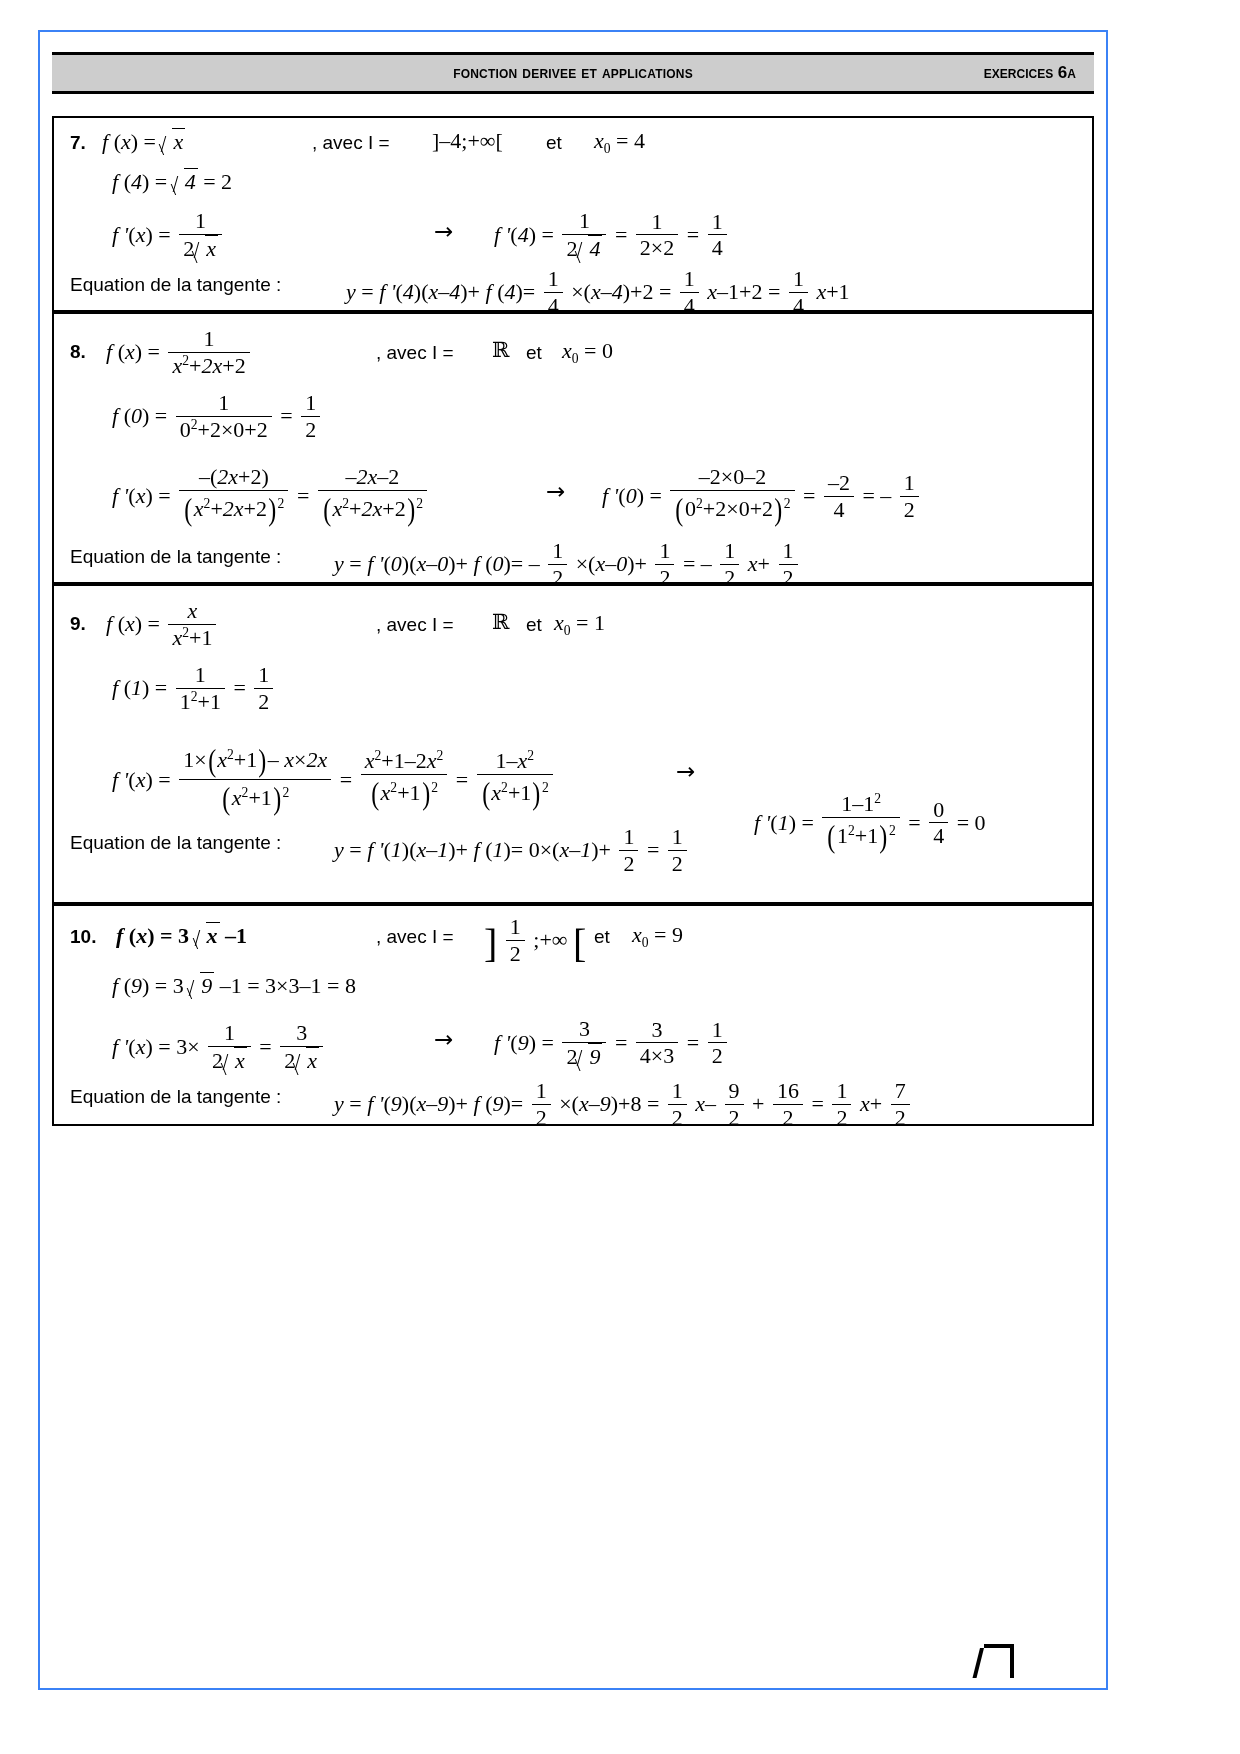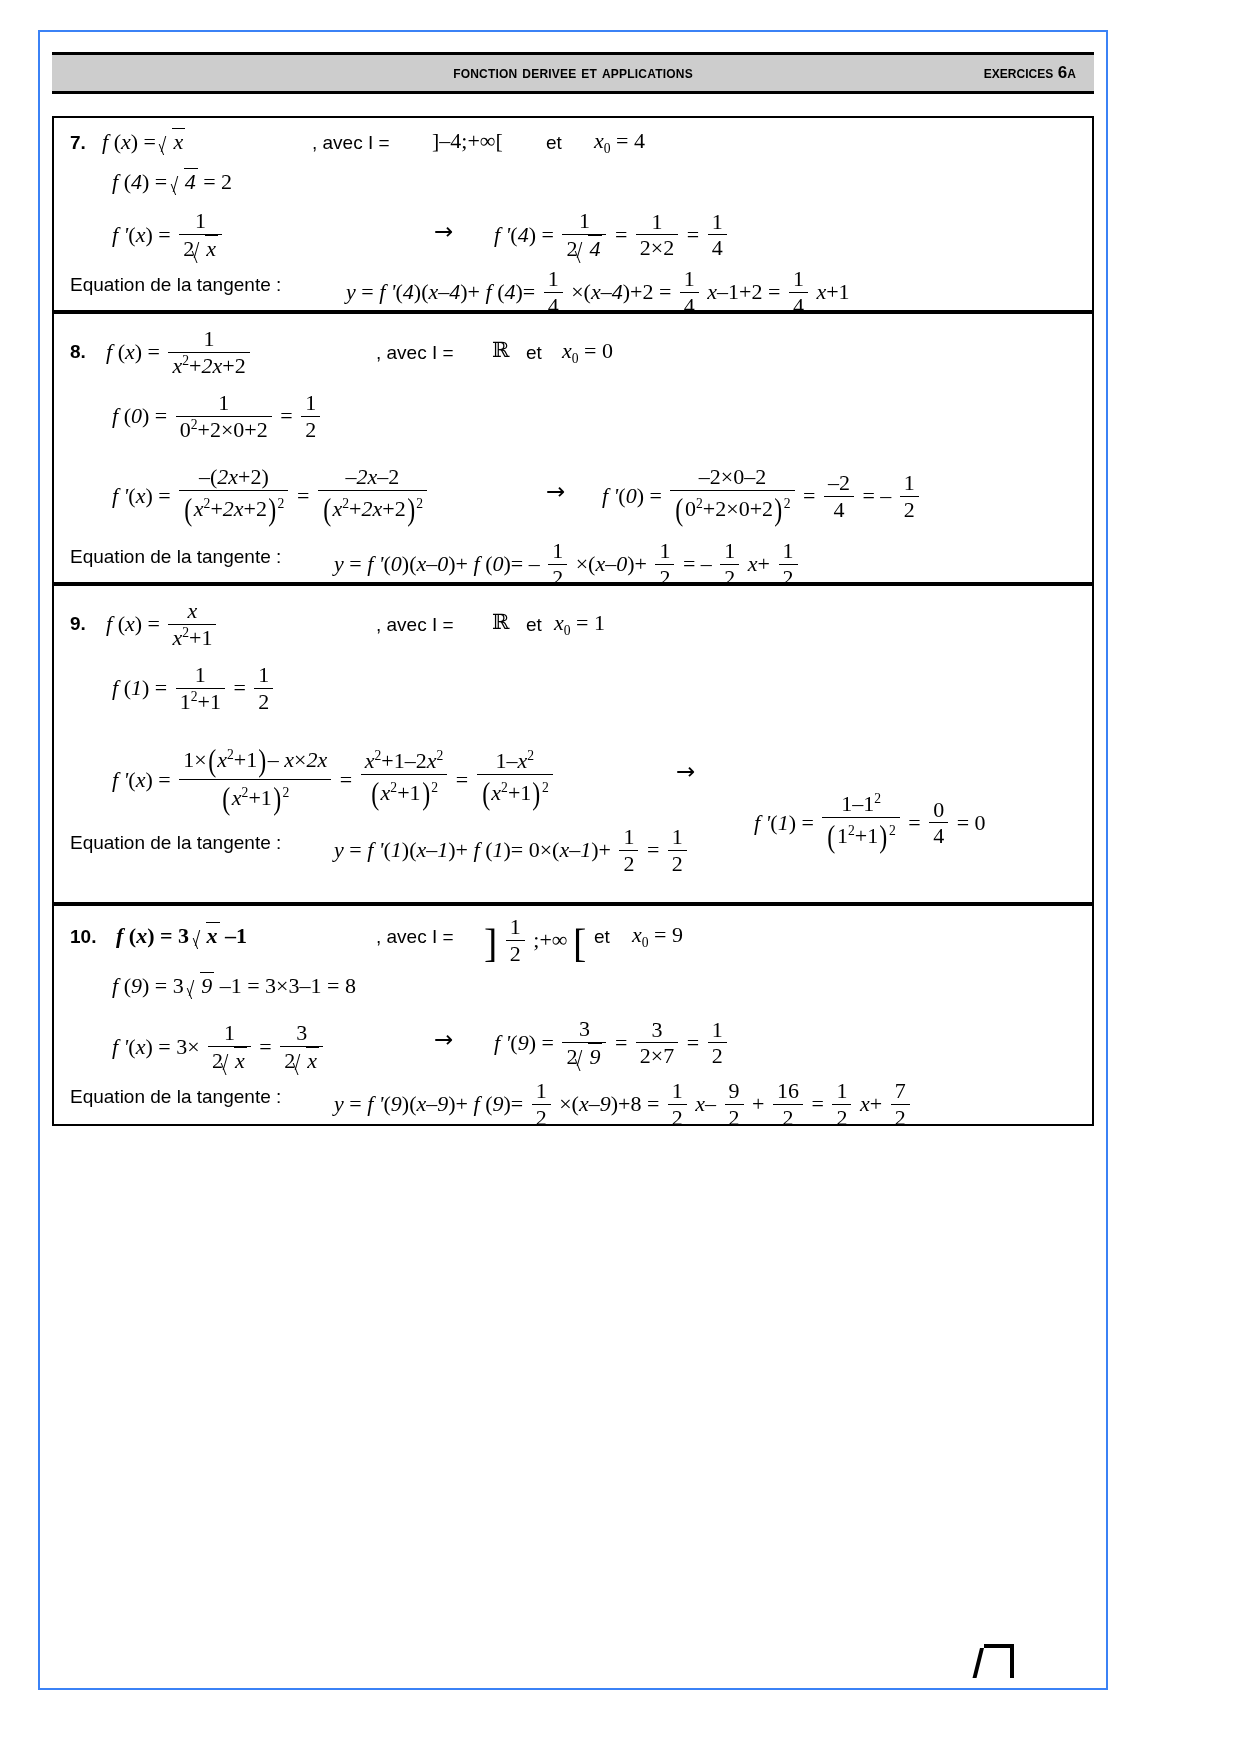--- a/index.html
+++ b/index.html
@@ -345,21 +345,21 @@
         f '<span class="up">(</span>x<span class="up">)</span> <span class="up">= 3×</span>
         <span class="frac"><span class="num up">1</span><span class="den"><span class="up">2</span><span class="sqrt"><span class="rad">x</span></span></span></span>
         <span class="up">=</span>
         <span class="frac"><span class="num up">3</span><span class="den"><span class="up">2</span><span class="sqrt"><span class="rad">x</span></span></span></span>
       </span>
       <span class="abs arrow" style="left:380px; top:18px;">→</span>
       <span class="abs math" style="left:440px; top:10px;">
         f '<span class="up">(</span>9<span class="up">)</span> <span class="up">=</span>
         <span class="frac"><span class="num up">3</span><span class="den"><span class="up">2</span><span class="sqrt"><span class="rad">9</span></span></span></span>
         <span class="up">=</span>
-        <span class="frac"><span class="num up">3</span><span class="den up">2×7</span></span>
+        <span class="frac"><span class="num up">3</span><span class="den up">4×3</span></span>
         <span class="up">=</span>
         <span class="frac"><span class="num up">1</span><span class="den up">2</span></span>
       </span>
     </div>
     <div class="row" style="height:54px;">
       <span class="abs txt" style="left:16px; top:12px;">Equation de la tangente :</span>
       <span class="abs math" style="left:280px; top:6px;">
         y <span class="up">=</span> f '<span class="up">(</span>9<span class="up">)(</span>x<span class="up">–</span>9<span class="up">)+</span> f <span class="up">(</span>9<span class="up">)=</span>
         <span class="frac"><span class="num up">1</span><span class="den up">2</span></span>
         <span class="up">×(</span>x<span class="up">–</span>9<span class="up">)+8 =</span>

